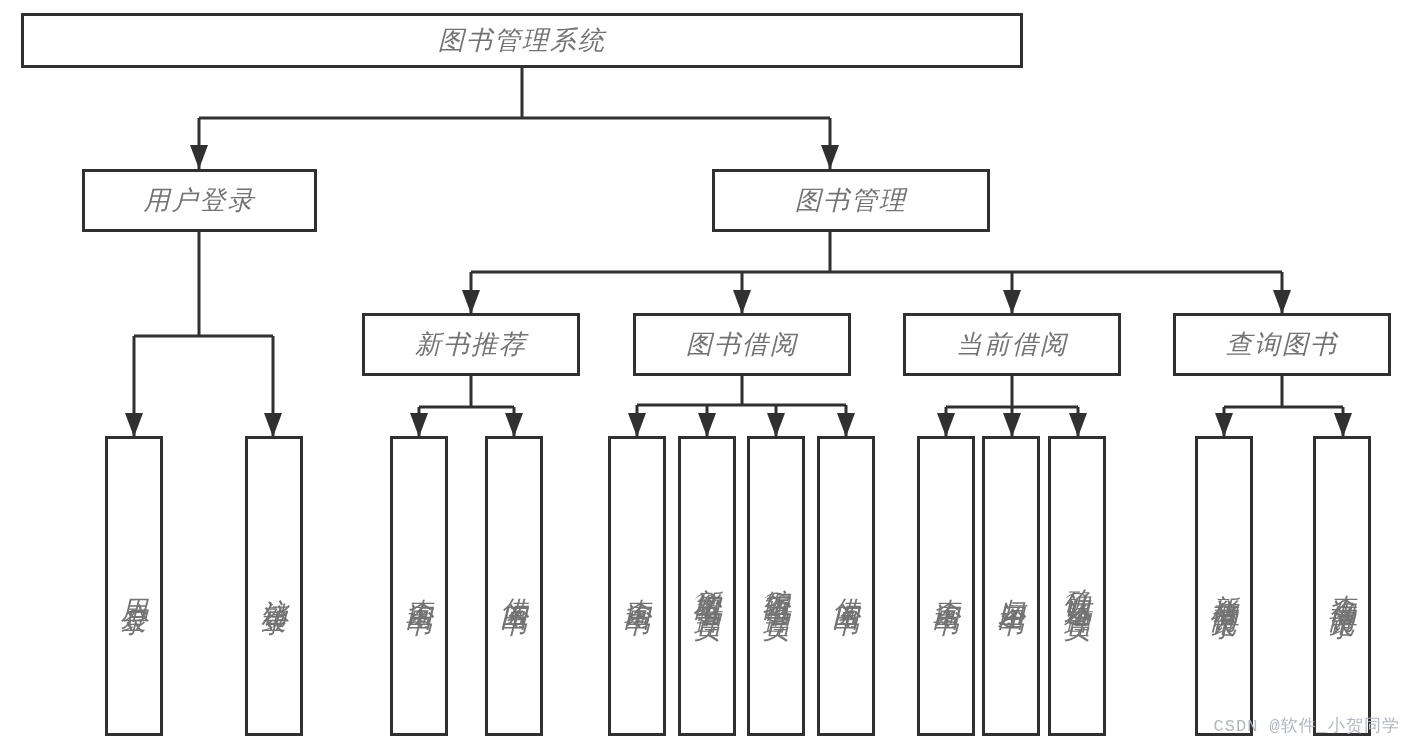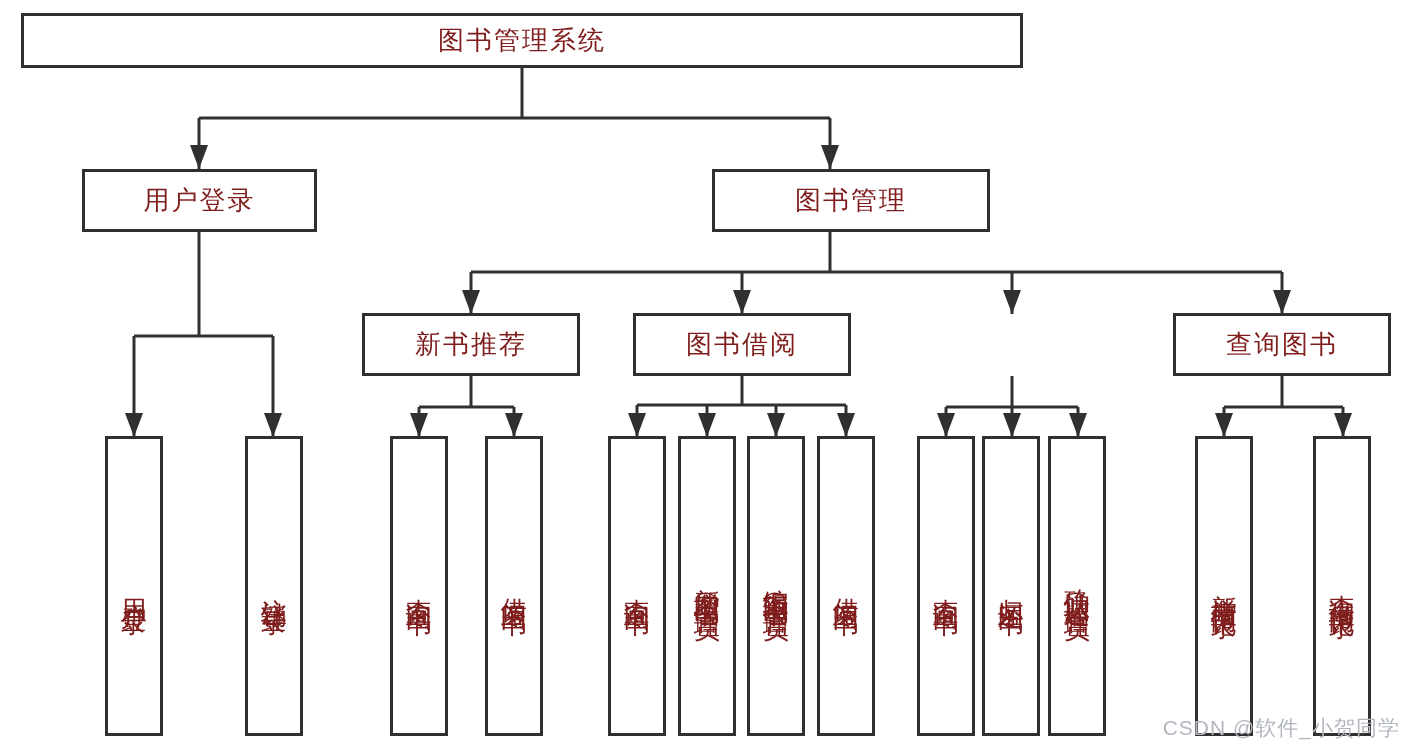--- a/index.html
+++ b/index.html
@@ -4,29 +4,29 @@
 <style>
   html,body{margin:0;padding:0;background:#fff;}
   .canvas{
     position:relative;width:1405px;height:747px;background:#ffffff;
     font-family:"Liberation Sans",sans-serif;color:#3a3a3a;overflow:hidden;
   }
   .connectors{position:absolute;left:0;top:0;width:1405px;height:747px;z-index:1;}
   .node{
     position:absolute;box-sizing:border-box;border:3px solid #303030;background:#ffffff;
     display:flex;align-items:center;justify-content:center;z-index:2;
-    font-size:26px;letter-spacing:2px;color:#7f1d1d;
+    font-size:26px;letter-spacing:2px;color:#737373;font-style:italic;
   }
   .vnode span{
     writing-mode:vertical-rl;text-orientation:mixed;letter-spacing:4px;
     font-size:26px;line-height:1.1;white-space:nowrap;
   }
   .watermark{
     position:absolute;right:5px;top:714px;z-index:5;
-    font-size:21px;letter-spacing:1px;color:#b2b6bf;white-space:nowrap;
+    font-size:17px;letter-spacing:1px;color:#b2b6bf;white-space:nowrap;font-family:Liberation Mono, monospace;
   }
 </style>
 </head>
 <body>
 
 <div class="canvas">
 
   <svg class="connectors" viewBox="0 0 1405 747" xmlns="http://www.w3.org/2000/svg">
     <defs>
       <marker id="ah" viewBox="0 0 8 6" refX="8" refY="3" markerWidth="8" markerHeight="6" orient="auto">
@@ -65,20 +65,21 @@
     </g>
   </svg>
 
   <div class="node" style="left:21px;top:13px;width:1002px;height:55px">图书管理系统</div>
 
   <div class="node" style="left:82px;top:169px;width:235px;height:63px">用户登录</div>
   <div class="node" style="left:712px;top:169px;width:278px;height:63px">图书管理</div>
 
   <div class="node" style="left:633px;top:313px;width:218px;height:63px">图书借阅</div>
   <div class="node" style="left:362px;top:313px;width:218px;height:63px">新书推荐</div>
+  <div class="node" style="left:903px;top:313px;width:218px;height:63px">当前借阅</div>
   <div class="node" style="left:1173px;top:313px;width:218px;height:63px">查询图书</div>
 
   <div class="node vnode" style="left:105px;top:436px;width:58px;height:300px">
     <span>用户登录</span>
   </div>
   <div class="node vnode" style="left:245px;top:436px;width:58px;height:300px">
     <span>注销登录</span>
   </div>
 
   <div class="node vnode" style="left:390px;top:436px;width:58px;height:300px">

